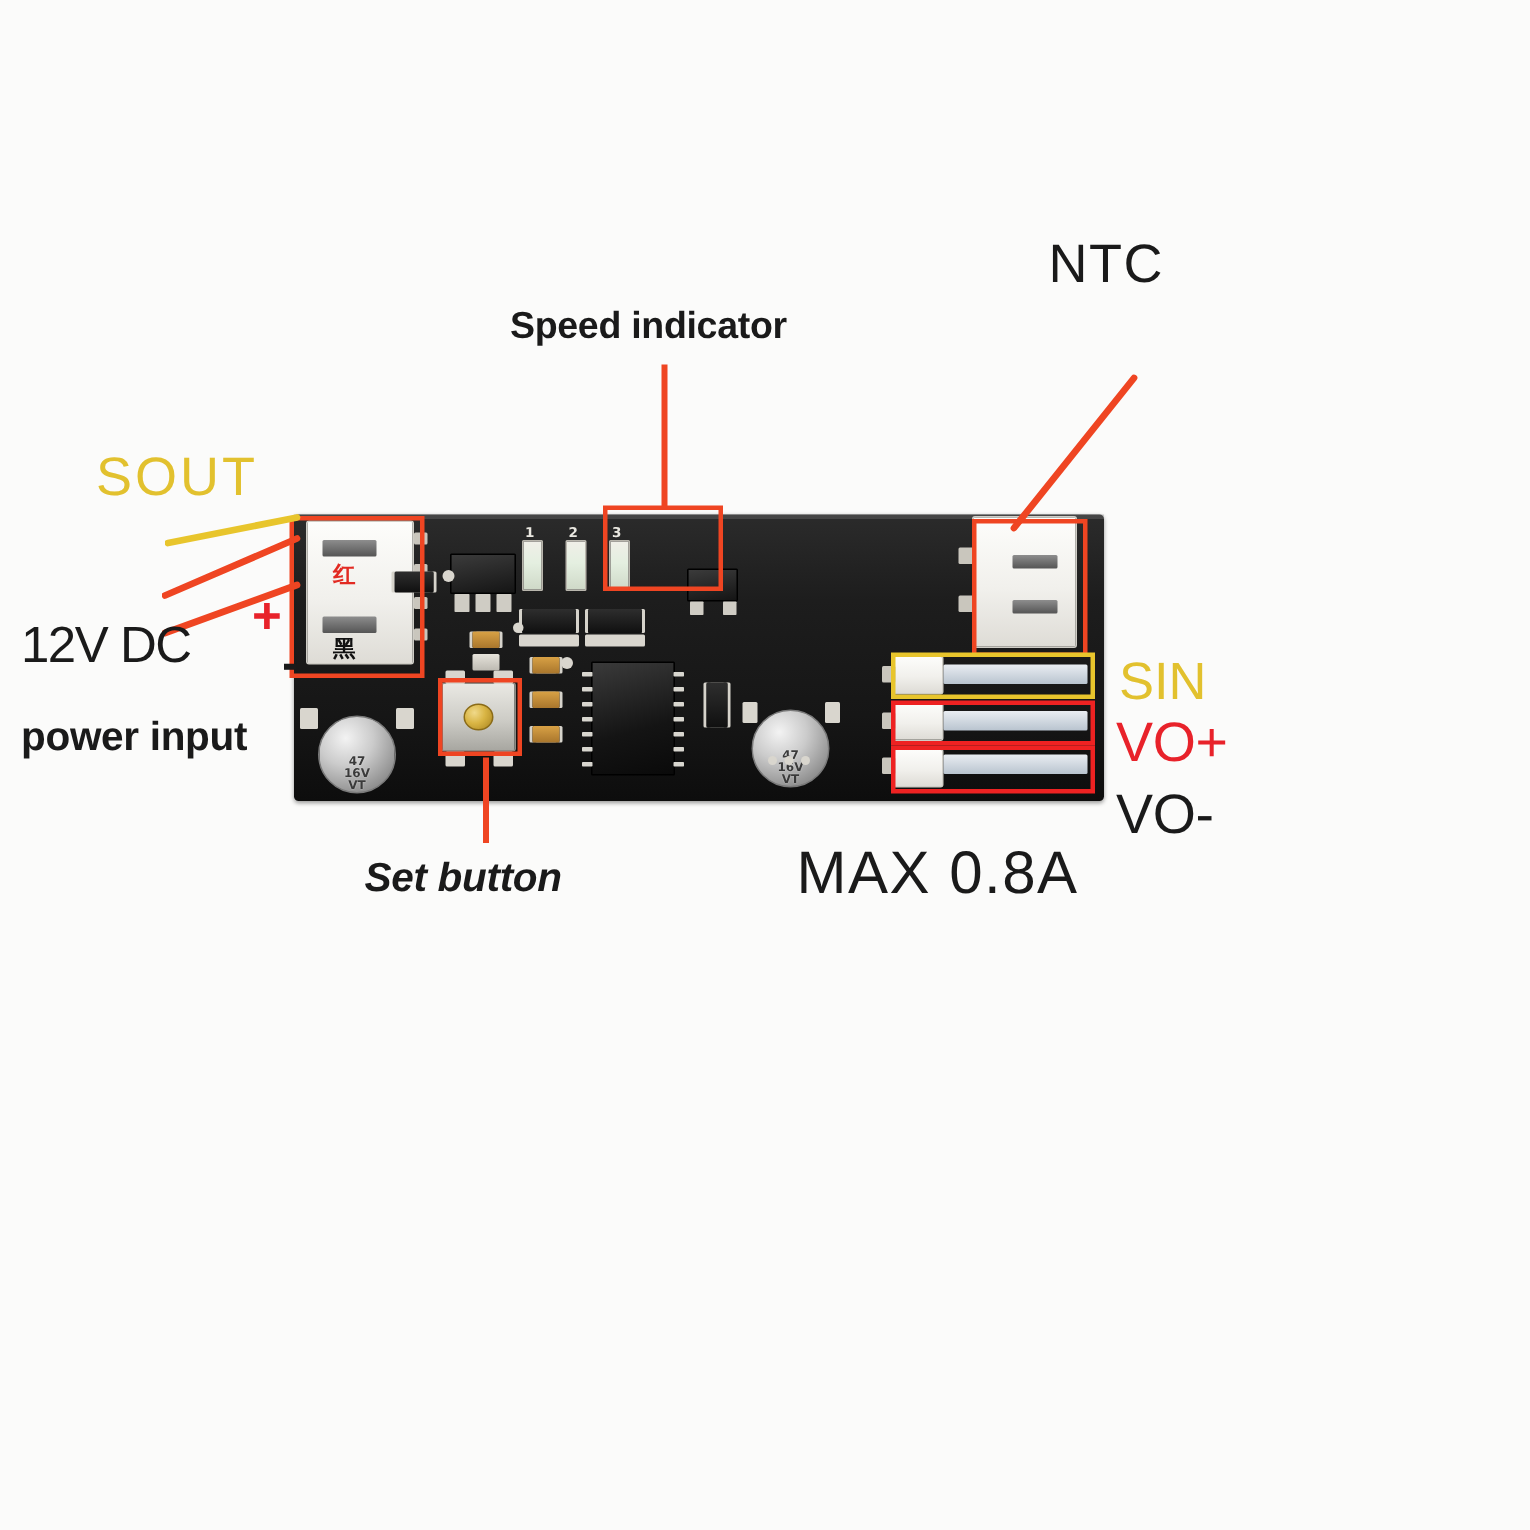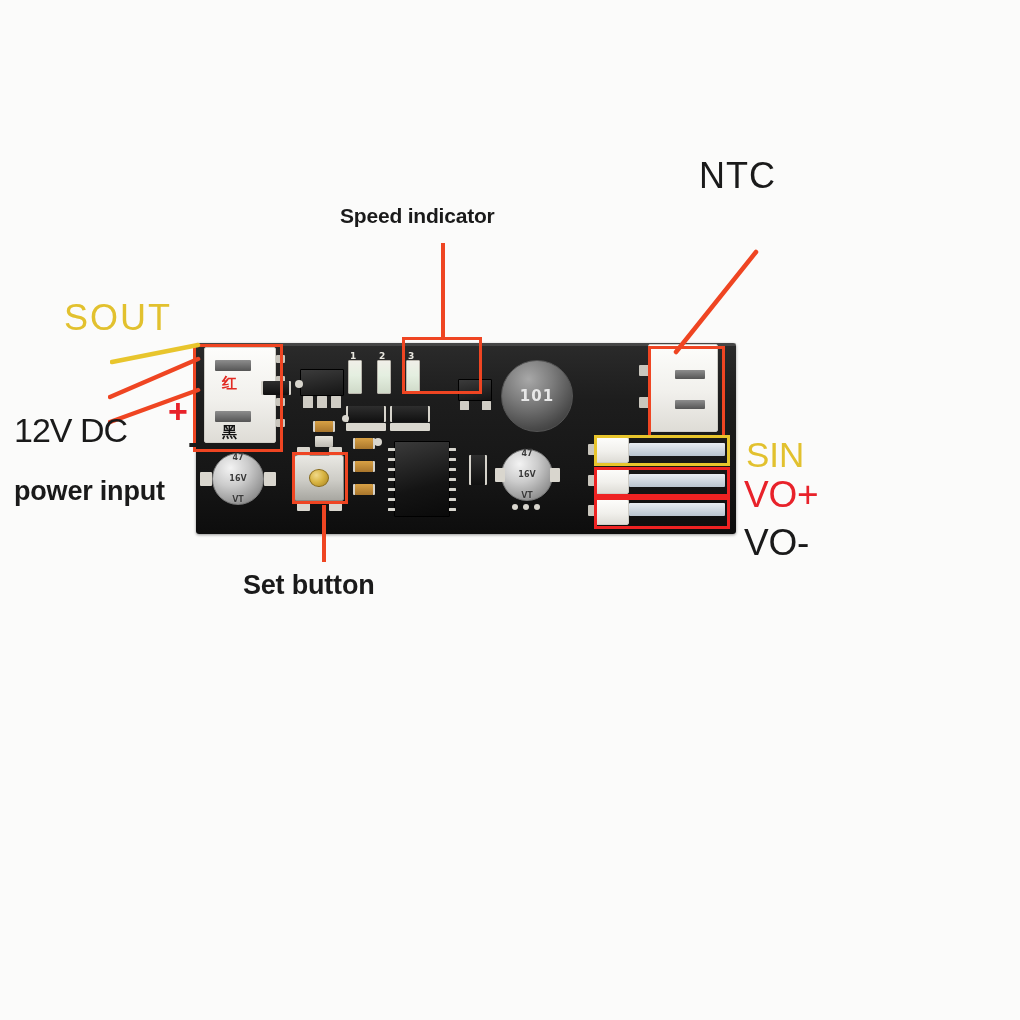--- a/index.html
+++ b/index.html
@@ -24,29 +24,29 @@
 
   
   .lbl {
     position: absolute;
     white-space: nowrap;
     line-height: 1;
     color: #1a1a1a;
     letter-spacing: -0.2px;
   }
 
-  .lbl-speed       { left: 340px; top: 205px;  font-size: 21px; font-weight: 700; }
+  .lbl-speed       { left: 340px; top: 205px;  font-size: 25px; font-weight: 700; }
   .lbl-ntc         { left: 699px; top: 158px;  font-size: 36px; font-weight: 400; letter-spacing: 1px;}
   .lbl-thermal     { left: 620px; top: 216px;  font-size: 27px; font-weight: 700; }
   .lbl-sout        { left: 64px;  top: 300px;  font-size: 36px; font-weight: 400; color: #e2c12e; letter-spacing: 2px;}
   .lbl-12v         { left: 14px;  top: 413px;  font-size: 34px; font-weight: 400; letter-spacing: -1px;}
   .lbl-plus        { left: 168px; top: 394px;  font-size: 34px; font-weight: 700; color: #e8222a; }
   .lbl-minus       { left: 188px; top: 425px;  font-size: 34px; font-weight: 700; color: #1a1a1a; }
   .lbl-powerinput  { left: 14px;  top: 478px;  font-size: 27px; font-weight: 700; }
-  .lbl-setbutton   { left: 243px; top: 572px;  font-size: 27px; font-weight: 700; }
+  .lbl-setbutton   { left: 243px; top: 572px;  font-size: 27px; font-weight: 700; font-style: italic; }
   .lbl-sin         { left: 746px; top: 437px;  font-size: 35px; font-weight: 400; color: #e2c12e; letter-spacing:0px;}
   .lbl-voplus      { left: 744px; top: 476px;  font-size: 37px; font-weight: 400; color: #e8222a; }
   .lbl-vominus     { left: 744px; top: 524px;  font-size: 37px; font-weight: 400; color: #1a1a1a; }
   .lbl-max         { left: 531px; top: 562px;  font-size: 40px; font-weight: 400; color: #1a1a1a; letter-spacing: 1px;}
 
   
   .note {
     position: absolute;
     left: 92px;
     top: 710px;
@@ -114,27 +114,28 @@
   }
 
   
   .ecap {
     position: absolute;
     border-radius: 50%;
     background:
       radial-gradient(circle at 35% 28%, #f3f3f3 0%, #cbcbcb 38%, #9b9b9b 70%, #6d6d6d 100%);
     border: 1px solid #7a7a7a;
     box-sizing: border-box;
-    display: flex; flex-direction: column; align-items: center; justify-content: space-between;
+    display: flex; flex-direction: column; align-items: center; justify-content: flex-end;
     color: #3a3a3a;
     font-family: "DejaVu Sans", sans-serif;
     font-size: 8px;
     line-height: 1.02;
     font-weight: 700;
     text-shadow: 0 0 1px rgba(255,255,255,.6);
+    margin-top: 24px;
   }
   .ecap span { display:block; }
 
   
   .inductor {
     position: absolute;
     border-radius: 50%;
     background:
       radial-gradient(circle at 38% 26%, #a8a8a8 0%, #7d7d7d 35%, #4b4b4b 72%, #2c2c2c 100%);
     border: 1px solid #555;
@@ -300,23 +301,20 @@
           <i style="top:56px"></i>
           <i style="top:66px"></i>
       </div>
     </div>
 
     <div class="sot" style="left:262px; top:36px; width:34px; height:22px;"></div>
     <div class="sot-lead" style="left:264px; top:58px; width:9px; height:9px;"></div>
     <div class="sot-lead" style="left:286px; top:58px; width:9px; height:9px;"></div>
     <div class="smd" style="left:275px; top:112px; width:14px; height:30px;"></div>
 
-    <div class="inductor" style="left:305px; top:17px; width:72px; height:72px;">
-      <span>101</span>
-    </div>
 
     <div class="ecap" style="left:305px; top:106px; width:52px; height:52px;">
       <span>47</span>
       <span>16V</span>
       <span>VT</span>
     </div>
     <div class="pad" style="left:299px; top:125px; width:10px; height:14px;"></div>
     <div class="pad" style="left:354px; top:125px; width:10px; height:14px;"></div>
     <div class="pad round" style="left:316px; top:161px; width:6px; height:6px;"></div>
     <div class="pad round" style="left:327px; top:161px; width:6px; height:6px;"></div>
@@ -374,15 +372,16 @@
   <div class="lbl lbl-ntc">NTC</div>
   <div class="lbl lbl-sout">SOUT</div>
   <div class="lbl lbl-12v">12V DC</div>
   <div class="lbl lbl-plus">+</div>
   <div class="lbl lbl-minus">-</div>
   <div class="lbl lbl-powerinput">power input</div>
   <div class="lbl lbl-setbutton">Set button</div>
   <div class="lbl lbl-sin">SIN</div>
   <div class="lbl lbl-voplus">VO+</div>
   <div class="lbl lbl-vominus">VO-</div>
+  <div class="lbl lbl-max">MAX 0.8A</div>
 
 
 </div>
 
 </body></html>

